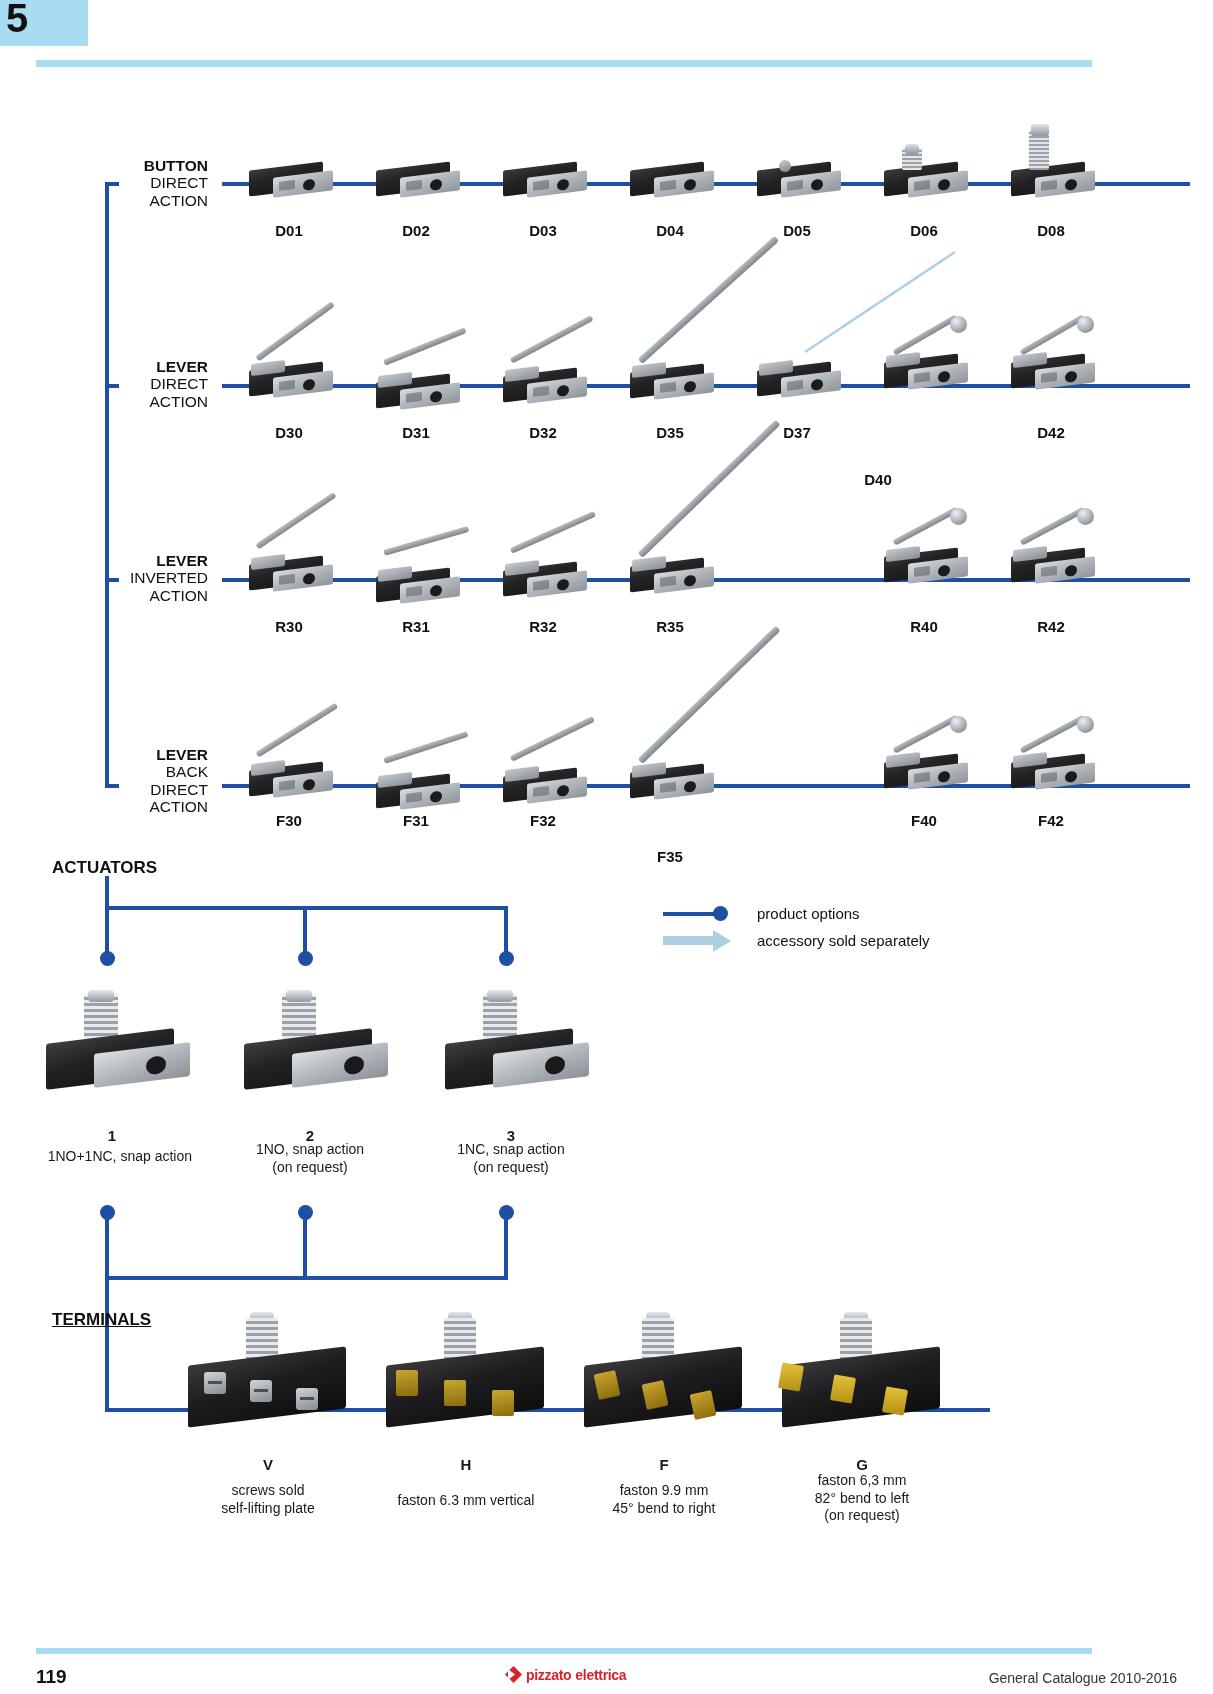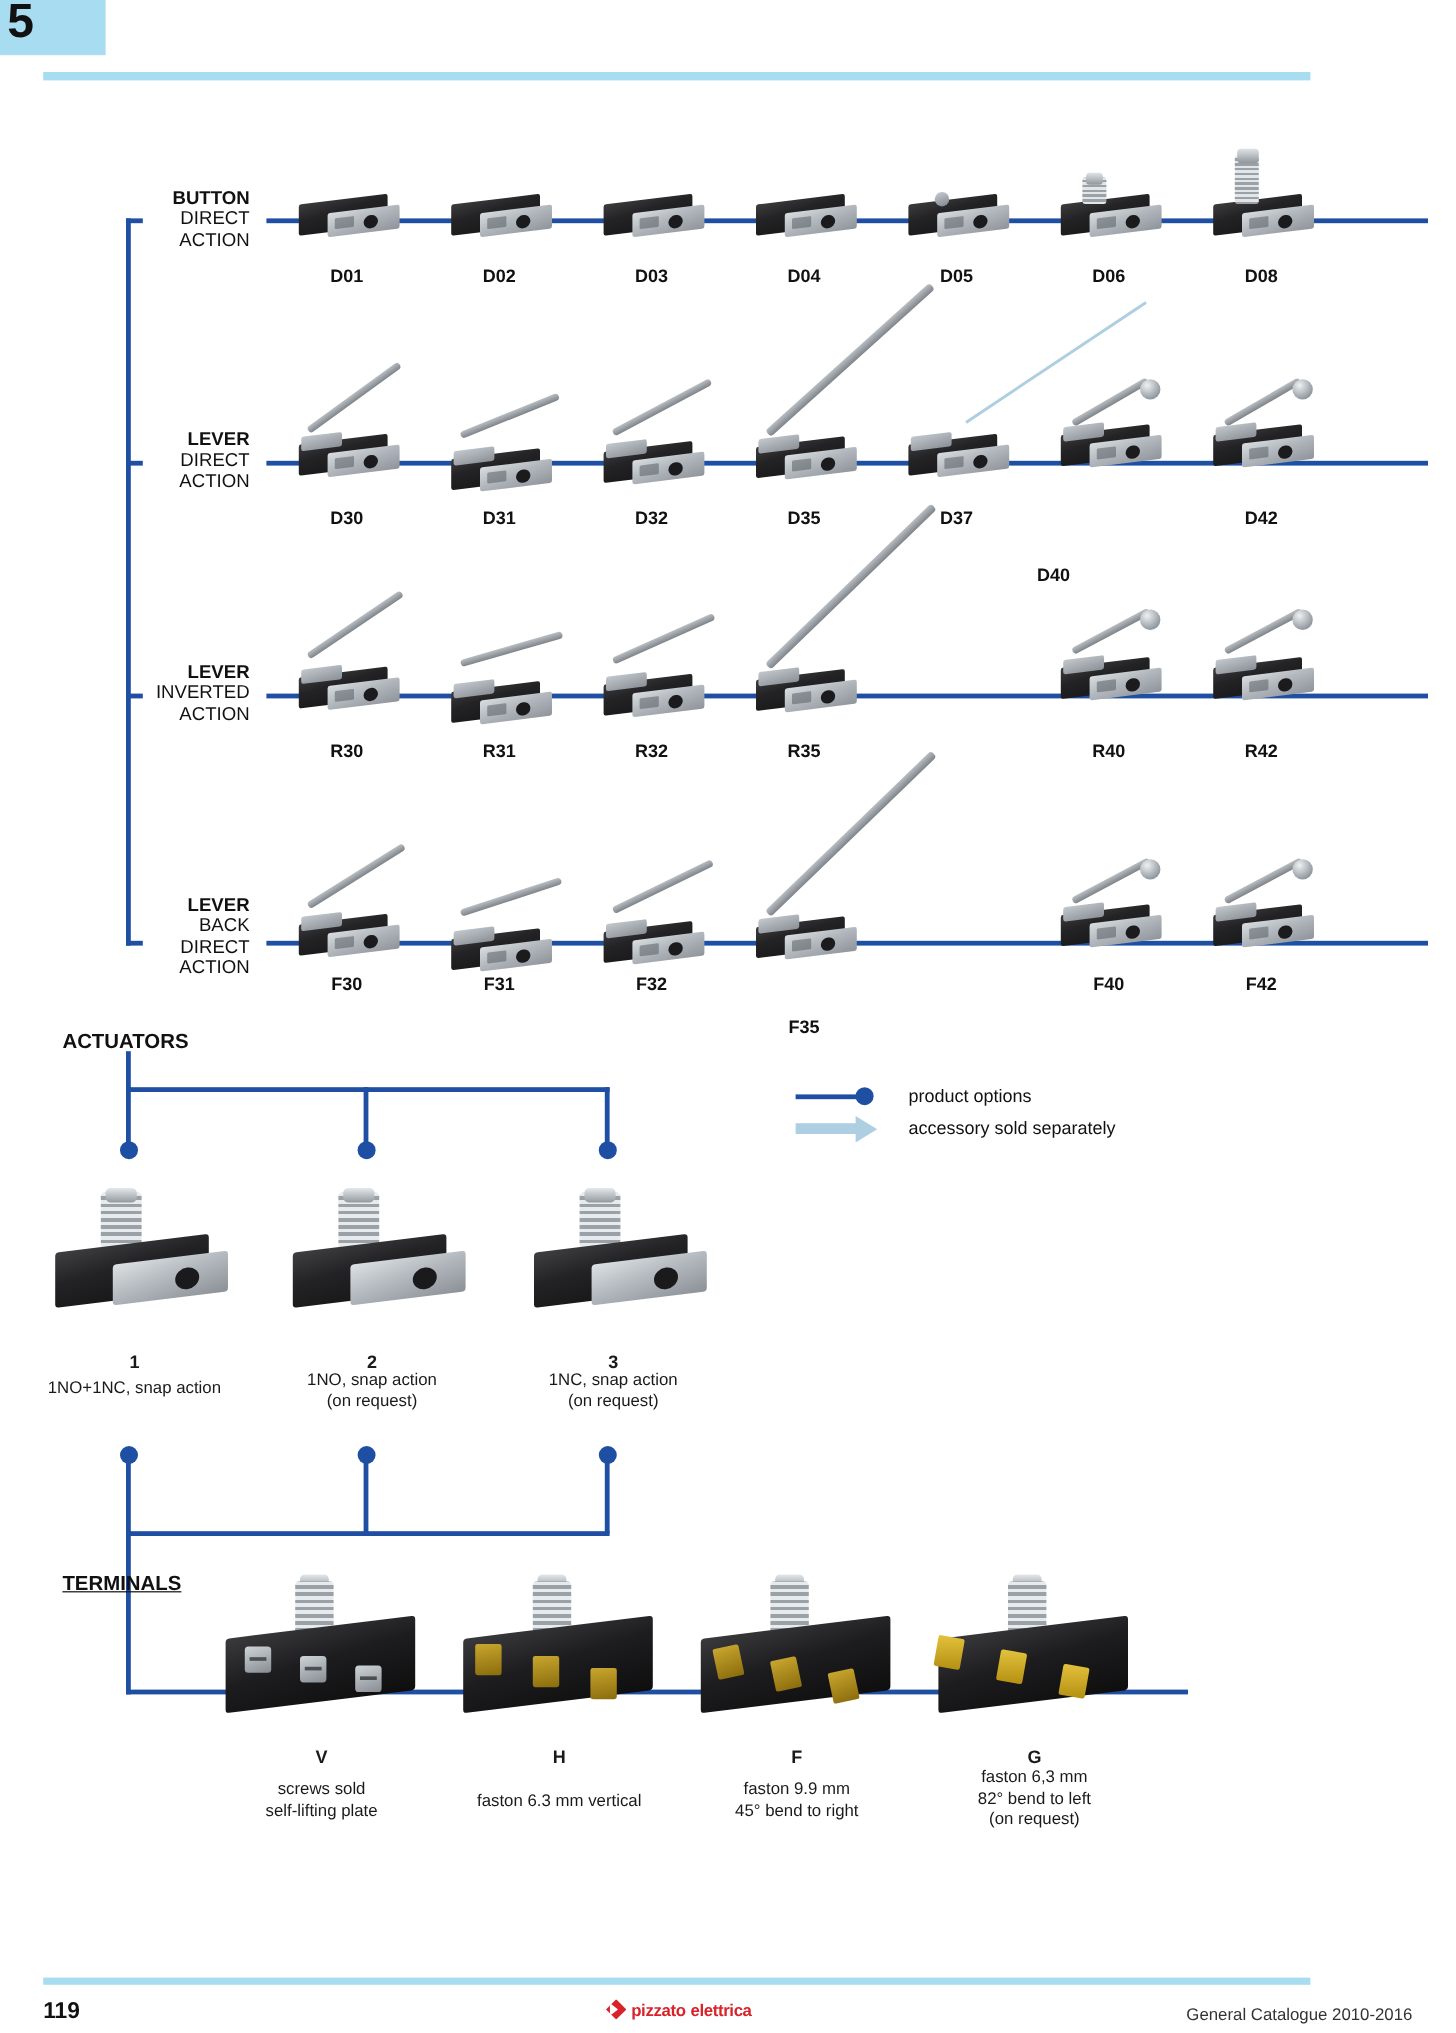--- a/index.html
+++ b/index.html
@@ -384,21 +384,21 @@
     <div class="plunger"></div>
       <div class="plungercap"></div>
     <div class="body"></div>
       <div class="plate"></div>
     </div>
 
   <div class="contactlabel" style="left:52px;top:1127px;width:120px;">1</div>
   <div class="contactlabel" style="left:250px;top:1127px;width:120px;">2</div>
   <div class="contactlabel" style="left:451px;top:1127px;width:120px;">3</div>
 
-  <div class="contactdesc" style="left:32px;top:1148px;width:160px;">
+  <div class="contactdesc" style="left:32px;top:1148px;width:160px;text-align:right;">
     <div>1NO+1NC, snap action</div>
     <div></div>
   </div>
   <div class="contactdesc" style="left:230px;top:1141px;width:160px;">
     <div>1NO, snap action</div>
     <div>(on request)</div>
   </div>
   <div class="contactdesc" style="left:431px;top:1141px;width:160px;">
     <div>1NC, snap action</div>
     <div>(on request)</div>

